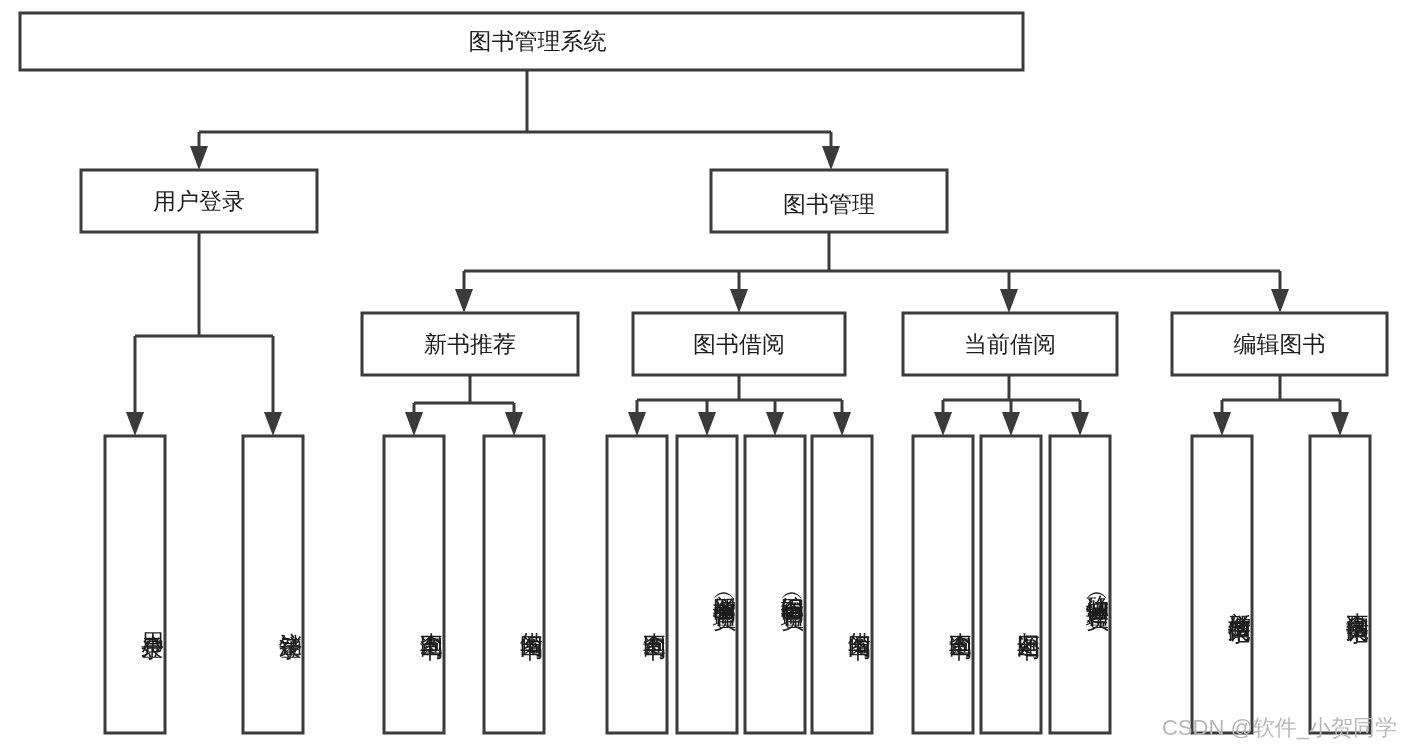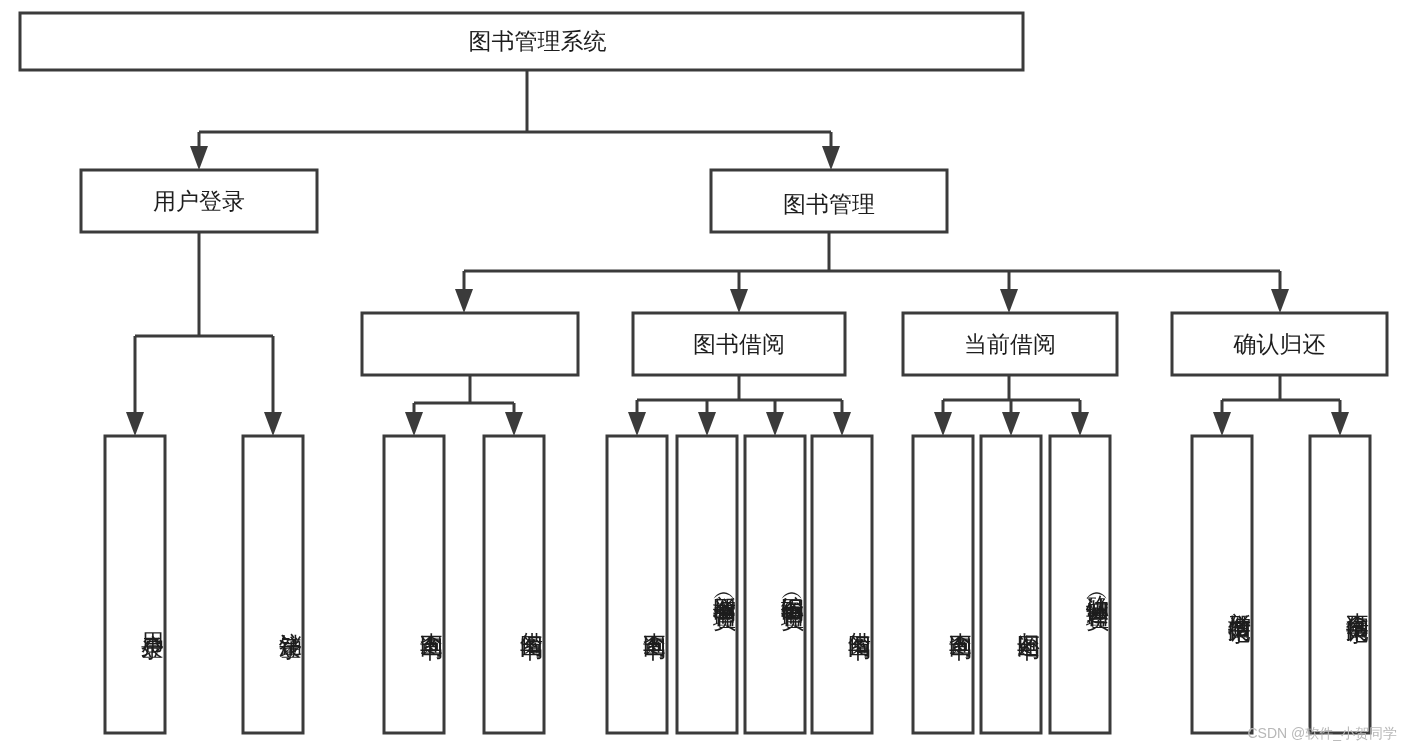--- a/index.html
+++ b/index.html
@@ -2,21 +2,21 @@
 <html><head>
 <meta charset="utf-8">
 <style>
   html,body{margin:0;padding:0;background:#ffffff;}
   body{font-family:"Liberation Sans","DejaVu Sans",sans-serif;}
   #stage{position:relative;width:1405px;height:747px;background:#ffffff;overflow:hidden;}
   svg.diagram{position:absolute;left:0;top:0;width:1405px;height:747px;}
   .box-rect{fill:#ffffff;stroke:#3b3b3b;stroke-width:3;}
   .connector{stroke:#3b3b3b;stroke-width:3;fill:none;stroke-linecap:butt;}
   .arrow-head{fill:#3b3b3b;stroke:none;}
-  .watermark{position:absolute;right:8px;bottom:4px;color:#b8b8b8;font-size:14px;
+  .watermark{position:absolute;right:8px;bottom:4px;color:#b8b8b8;font-size:22px;
              font-family:"Liberation Sans","DejaVu Sans",sans-serif;white-space:nowrap;}
   .vtext{position:absolute;writing-mode:vertical-rl;text-orientation:upright;
          color:#1d1d1d;font-size:23px;line-height:1.08;letter-spacing:2px;
          font-family:"Liberation Sans","DejaVu Sans",sans-serif;
          display:flex;align-items:flex-start;justify-content:center;}
   .htext{position:absolute;display:flex;align-items:center;justify-content:center;
          color:#1d1d1d;font-size:23px;font-family:"Liberation Sans","DejaVu Sans",sans-serif;}
 </style>
 </head>
 <body>
@@ -114,23 +114,24 @@
 
     <rect class="box-rect" x="1192" y="436" width="60" height="297"></rect>
     <rect class="box-rect" x="1310" y="436" width="60" height="297"></rect>
   </svg>
 
   <div class="htext" style="left:36px;top:13px;width:1003px;height:57px;">图书管理系统</div>
 
   <div class="htext" style="left:81px;top:170px;width:236px;height:62px;">用户登录</div>
   <div class="htext" style="left:711px;top:170px;width:236px;height:69px;">图书管理</div>
 
+  <div class="htext" style="left:362px;top:313px;width:216px;height:62px;">新书推荐</div>
   <div class="htext" style="left:633px;top:313px;width:212px;height:62px;">图书借阅</div>
   <div class="htext" style="left:903px;top:313px;width:214px;height:62px;">当前借阅</div>
-  <div class="htext" style="left:1172px;top:313px;width:215px;height:62px;">确认归还</div>
+  <div class="htext" style="left:1172px;top:313px;width:215px;height:62px;">编辑图书</div>
 
   <div class="vtext" style="left:105px;top:502px;width:60px;height:231px;">用户登录</div>
   <div class="vtext" style="left:243px;top:502px;width:60px;height:231px;">注销登录</div>
 
   <div class="vtext" style="left:384px;top:502px;width:60px;height:231px;">查询图书</div>
   <div class="vtext" style="left:484px;top:502px;width:60px;height:231px;">借阅图书</div>
 
   <div class="vtext" style="left:607px;top:502px;width:60px;height:231px;">查询图书</div>
   <div class="vtext" style="left:677px;top:440px;width:60px;height:292px;">新增图书（管理员）</div>
   <div class="vtext" style="left:745px;top:440px;width:60px;height:292px;">编辑图书（管理员）</div>

